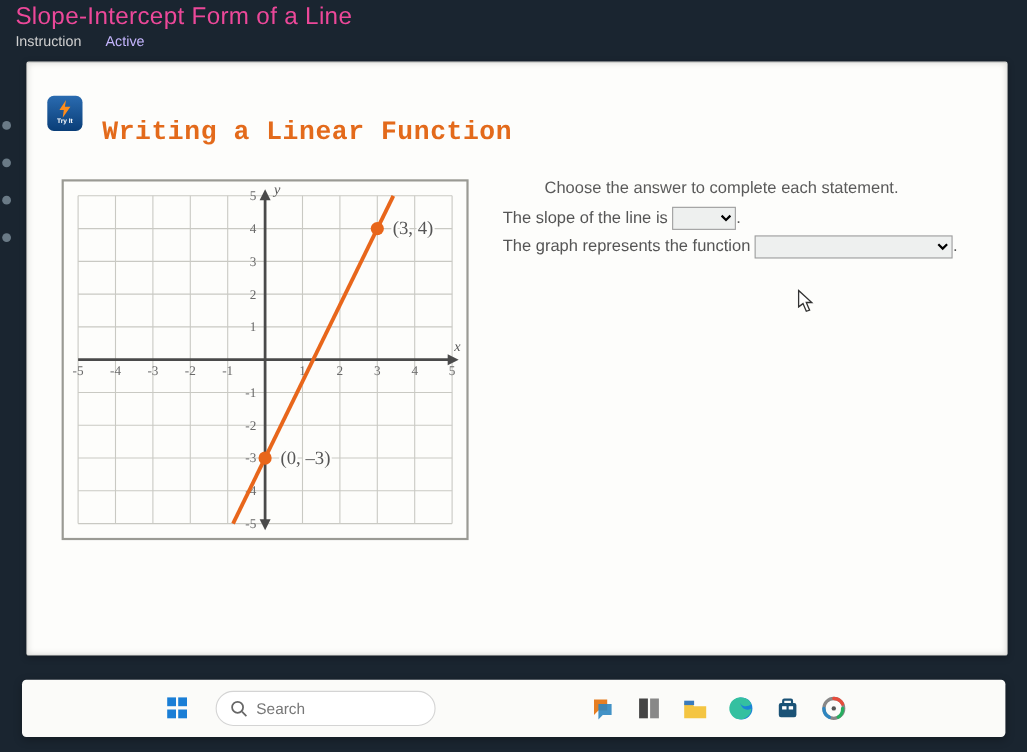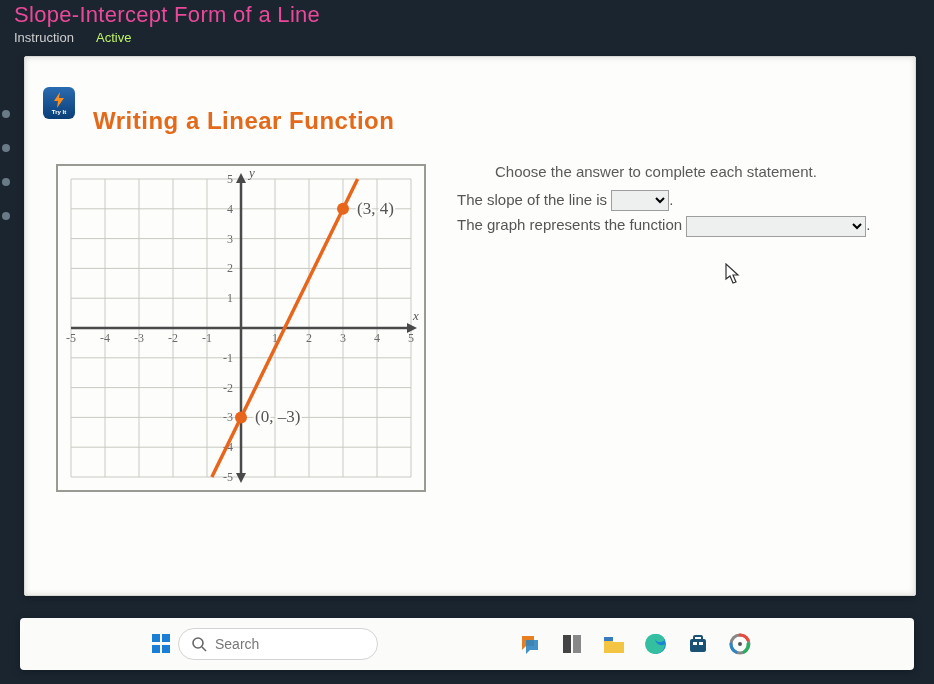--- a/index.html
+++ b/index.html
@@ -19,21 +19,21 @@
     padding-top: 2px;
   }
   .lesson-tabs {
     display: flex;
     gap: 22px;
     font-size: 13px;
     font-weight: 400;
     color: #cfcfcf;
     padding-top: 2px;
   }
-  .lesson-tabs .tab.active { color: #bef264; }
+  .lesson-tabs .tab.active { color: #c4b5fd; }
 
   
   .side-dots {
     position: absolute;
     left: 2px; top: 110px;
     display: flex; flex-direction: column; gap: 26px;
   }
   .side-dots .dot {
     width: 8px; height: 8px; border-radius: 50%;
     background: #6a7a86;
@@ -57,21 +57,21 @@
   .try-it {
     width: 32px; height: 32px; border-radius: 6px;
     background: linear-gradient(#2a6bb0,#0a3e78);
     display: flex; flex-direction: column; align-items: center; justify-content: center;
     color: #fff; font-size: 6px; font-weight: 700;
     position: relative;
   }
   .try-it svg { display:block; }
   .try-it .tiny { font-size:6px; line-height:6px; margin-top:1px; color:#fff; }
   .card-title {
-    font-family: Liberation Sans, sans-serif;
+    font-family: Liberation Mono, monospace;
     font-size: 24px; font-weight: 700;
     color: #e36a1b;
     letter-spacing: 0.5px;
     margin-top: 36px;
   }
 
   .content-row {
     display: flex; gap: 26px;
     padding: 14px 20px 20px 26px;
   }
@@ -112,21 +112,21 @@
     position: absolute;
     left: 20px; right: 20px; bottom: 14px;
     height: 52px;
     background: #fbfbf9;
     border-radius: 4px;
     box-shadow: 0 2px 8px rgba(0,0,0,0.25);
     display: flex; align-items: center;
     padding: 0 12px;
   }
   .taskbar .left {
-    display: flex; align-items: center; gap: 6px;
+    display: flex; align-items: center; gap: 24px;
     flex: 0 0 auto;
     margin-left: 120px;
   }
   .start-icon { display:flex; flex-wrap:wrap; width:20px; height:20px; gap:2px; }
   .start-icon span { width:8px; height:8px; background:#1a7ed6; }
   .searchbox {
     display:flex; align-items:center; gap:8px;
     width: 200px; height: 32px;
     background:#fff;
     border:1px solid #d4d4d4;

